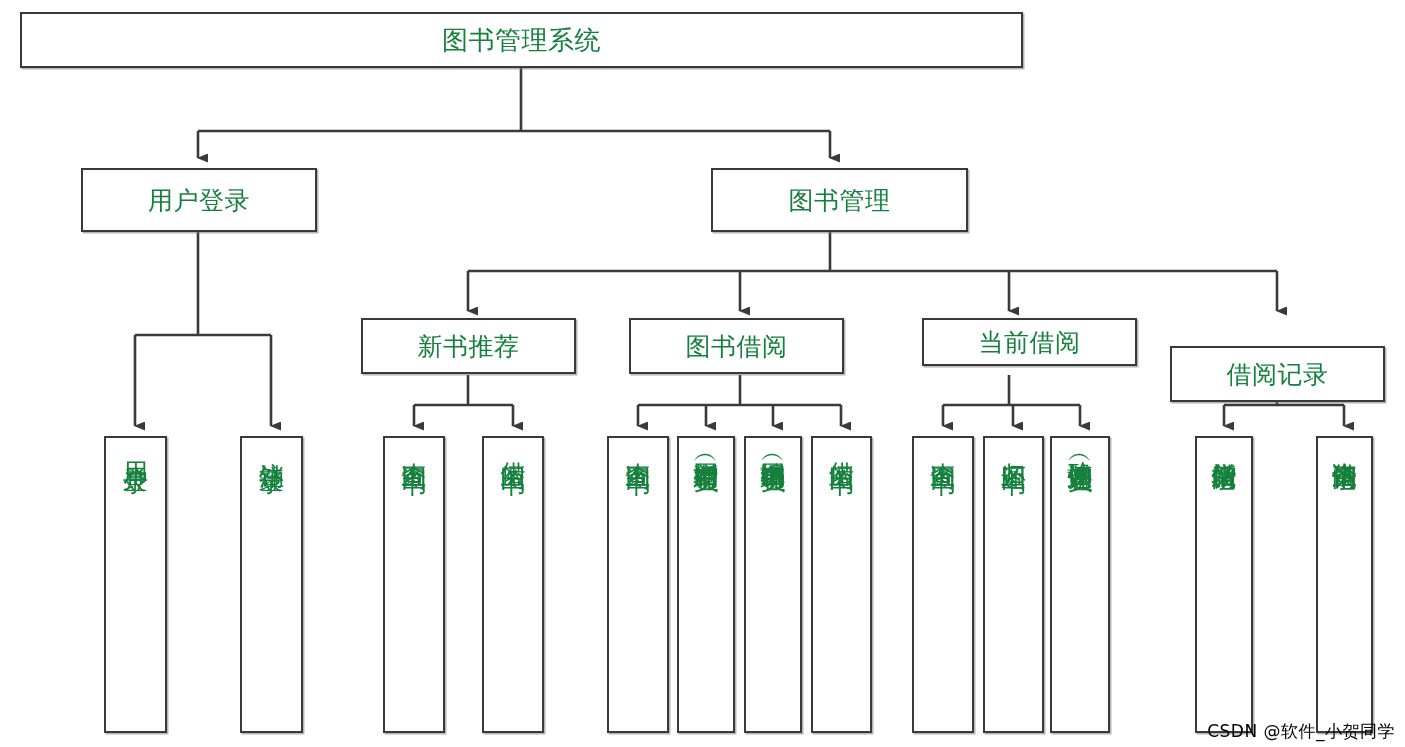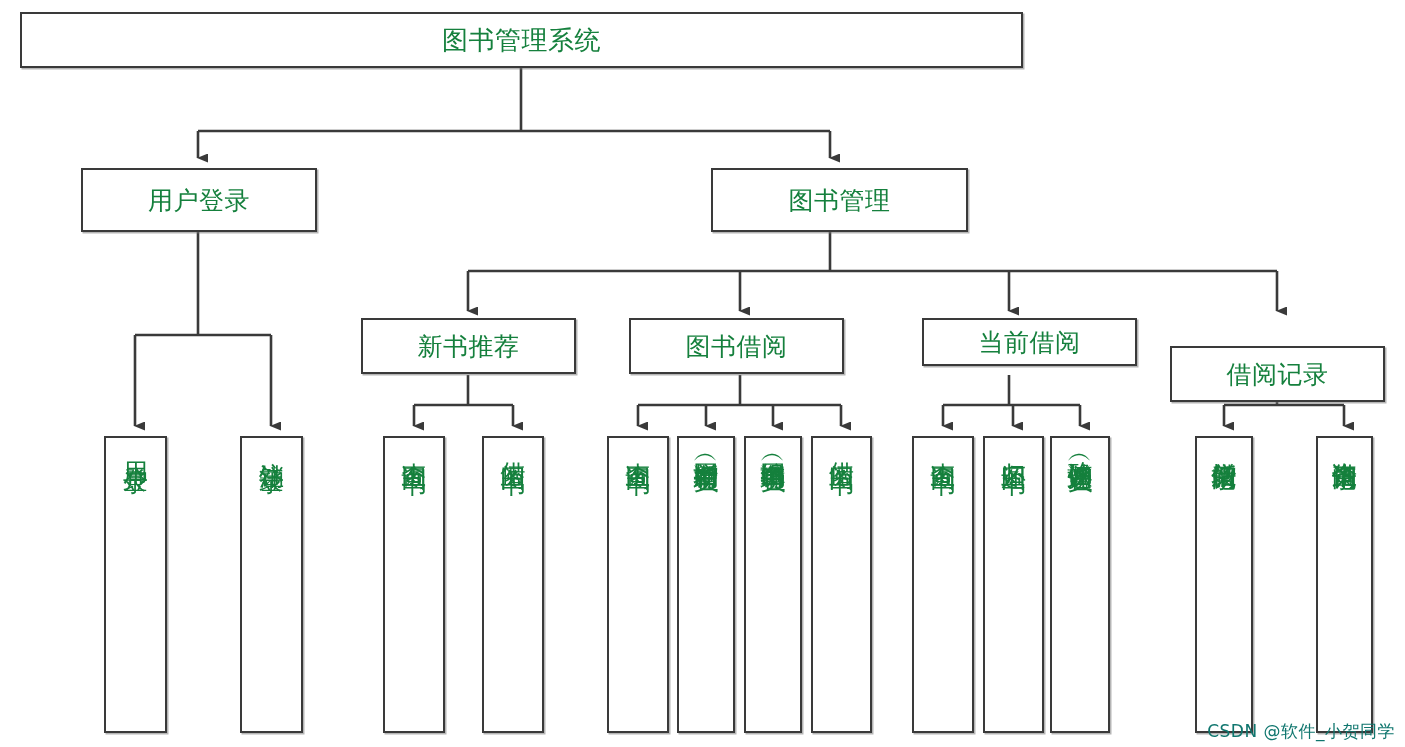--- a/index.html
+++ b/index.html
@@ -68,21 +68,21 @@
     margin-top: 4px;
   }
   .node.leaf.tall-text .node-label {
     letter-spacing: 1px;
   }
   #watermark {
     position: absolute;
     right: 10px;
     bottom: 4px;
     font-size: 17px;
-    color: #0f766e;
+    color: #000000;
     letter-spacing: 0.5px;
     white-space: nowrap;
     user-select: none;
   }
 </style>
 </head>
 <body>
 
 <div id="diagram-canvas">
 

